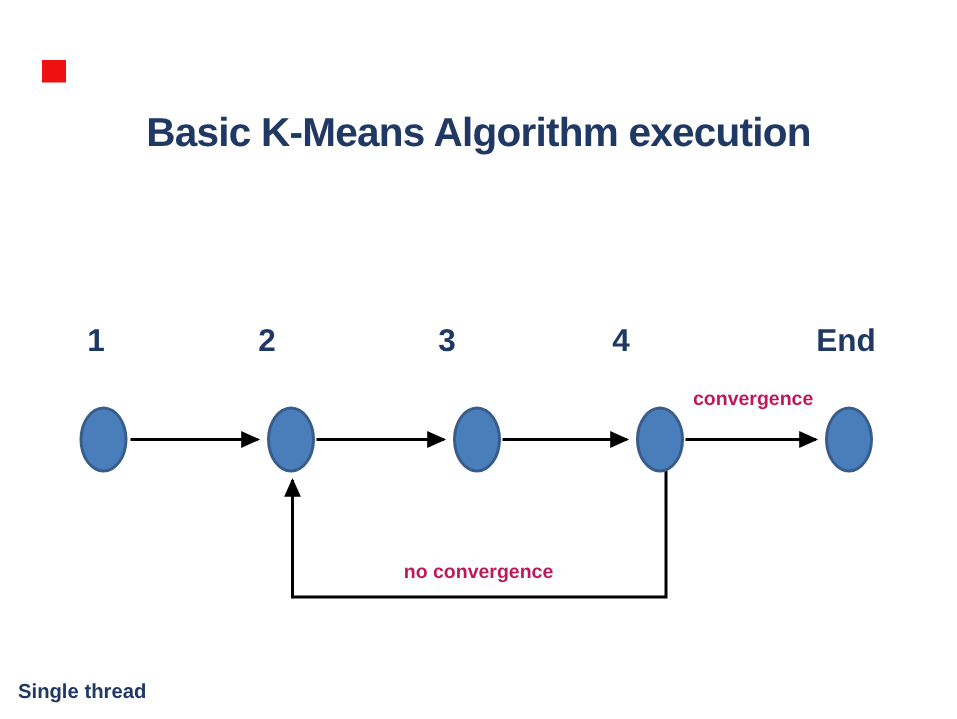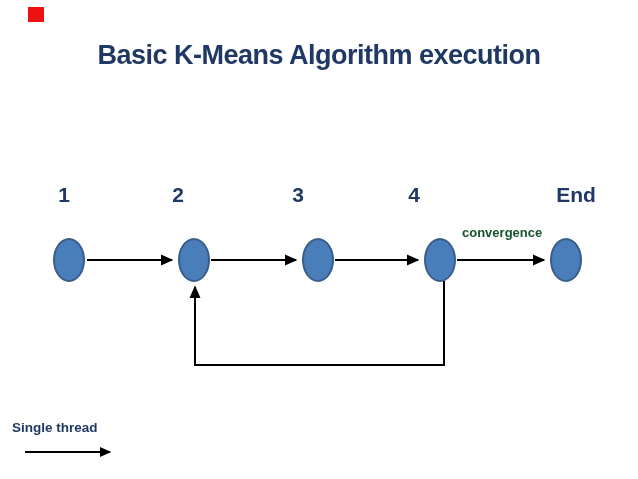--- a/index.html
+++ b/index.html
@@ -3,21 +3,21 @@
 <meta charset="utf-8">
 <style>
   html, body { margin: 0; padding: 0; }
   body {
     width: 638px; height: 479px;
     background: #ffffff;
     font-family: "Liberation Sans", sans-serif;
     position: relative;
     overflow: hidden;
   }
-  .slide { position: absolute; inset: 0; }
+  .slide { position: absolute; inset: 0; margin-top: 33px; }
 
   .corner-marker {
     position: absolute;
     left: 28px; top: 7px;
     width: 16px; height: 15px;
     background: #ee1111;
   }
 
   .slide-title {
     position: absolute;
@@ -37,21 +37,21 @@
     transform: translateX(-50%);
     font-size: 21px;
     font-weight: bold;
     color: #1f3864;
     white-space: nowrap;
   }
   .step-label.l1 { left: 64px; }
   .step-label.l2 { left: 178px; }
   .step-label.l3 { left: 298px; }
   .step-label.l4 { left: 414px; }
-  .step-label.lend { left: 576px; }
+  .step-label.lend { left: 564px; }
 
   .node {
     position: absolute;
     width: 32px; height: 44px;
     top: 238px;
     border-radius: 50%;
     background: #4a7ebb;
     border: 2px solid #385d8a;
     box-sizing: border-box;
   }
@@ -65,21 +65,21 @@
     position: absolute;
     left: 0; top: 0;
     width: 638px; height: 479px;
     pointer-events: none;
   }
 
   .edge-label {
     position: absolute;
     font-size: 13px;
     font-weight: bold;
-    color: #14532d;
+    color: #be185d;
     white-space: nowrap;
   }
   .edge-label.convergence { left: 462px; top: 225px; }
   .edge-label.no-convergence {
     left: 319px; top: 340px;
     transform: translateX(-50%);
   }
 
   .legend-label {
     position: absolute;
@@ -119,16 +119,17 @@
     <line x1="25" y1="452" x2="110" y2="452" stroke="#000" stroke-width="1.8" marker-end="url(#arrowhead)"></line>
   </svg>
 
   <div class="node n1"></div>
   <div class="node n2"></div>
   <div class="node n3"></div>
   <div class="node n4"></div>
   <div class="node n5"></div>
 
   <span class="edge-label convergence">convergence</span>
+  <span class="edge-label no-convergence">no convergence</span>
 
   <span class="legend-label">Single thread</span>
 
 </div>
 
 </body></html>

